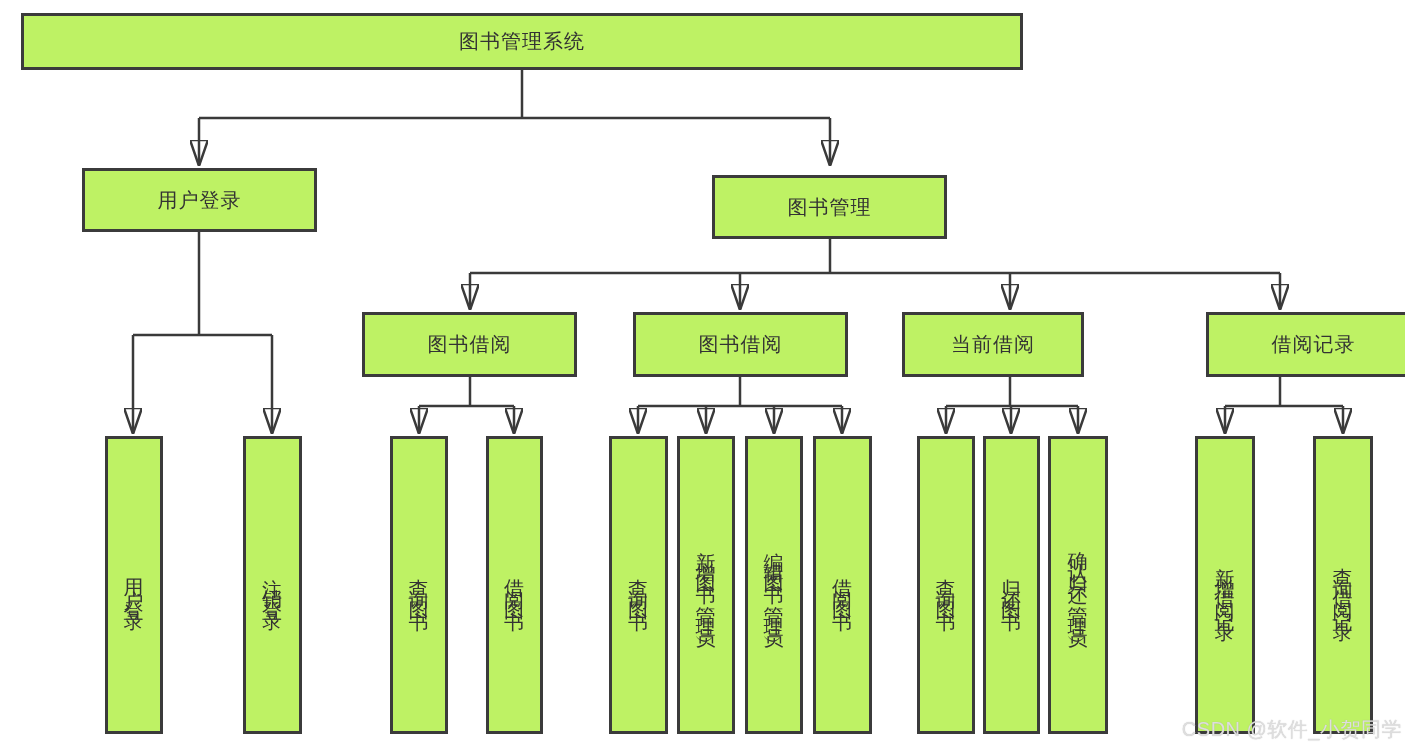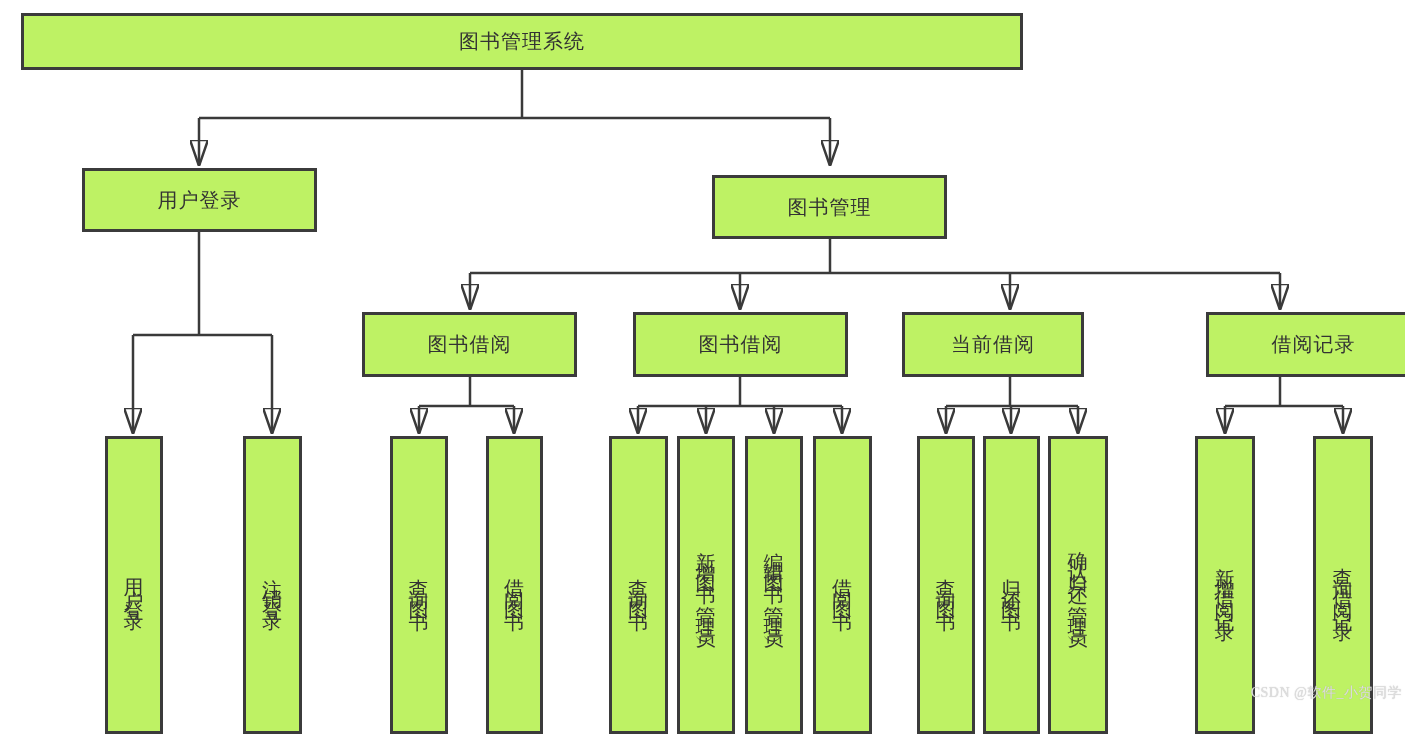--- a/index.html
+++ b/index.html
@@ -68,27 +68,26 @@
   .v-c3 { left: 745px;  width: 58px; }
   .v-c4 { left: 813px;  width: 59px; }
   .v-d1 { left: 917px;  width: 58px; }
   .v-d2 { left: 983px;  width: 57px; }
   .v-d3 { left: 1048px; width: 60px; }
   .v-e1 { left: 1195px; width: 60px; }
   .v-e2 { left: 1313px; width: 60px; }
   .watermark {
     position: absolute;
     right: 3px;
-    top: 684px;
-    font-size: 14px;
+    top: 716px;
+    font-size: 20px;
     color: var(--watermark);
     text-shadow: 0 0 1px rgba(150,150,150,0.6);
     letter-spacing: 0.5px;
     white-space: nowrap;
-    font-family: Liberation Serif, serif;
   }
 </style>
 </head>
 <body>
 
 <div class="canvas">
 
   <svg class="connectors" viewBox="0 0 1405 747" xmlns="http://www.w3.org/2000/svg">
     <defs>
       <marker id="arrow" markerUnits="userSpaceOnUse" markerWidth="26" markerHeight="18" refX="25" refY="9" orient="auto">

